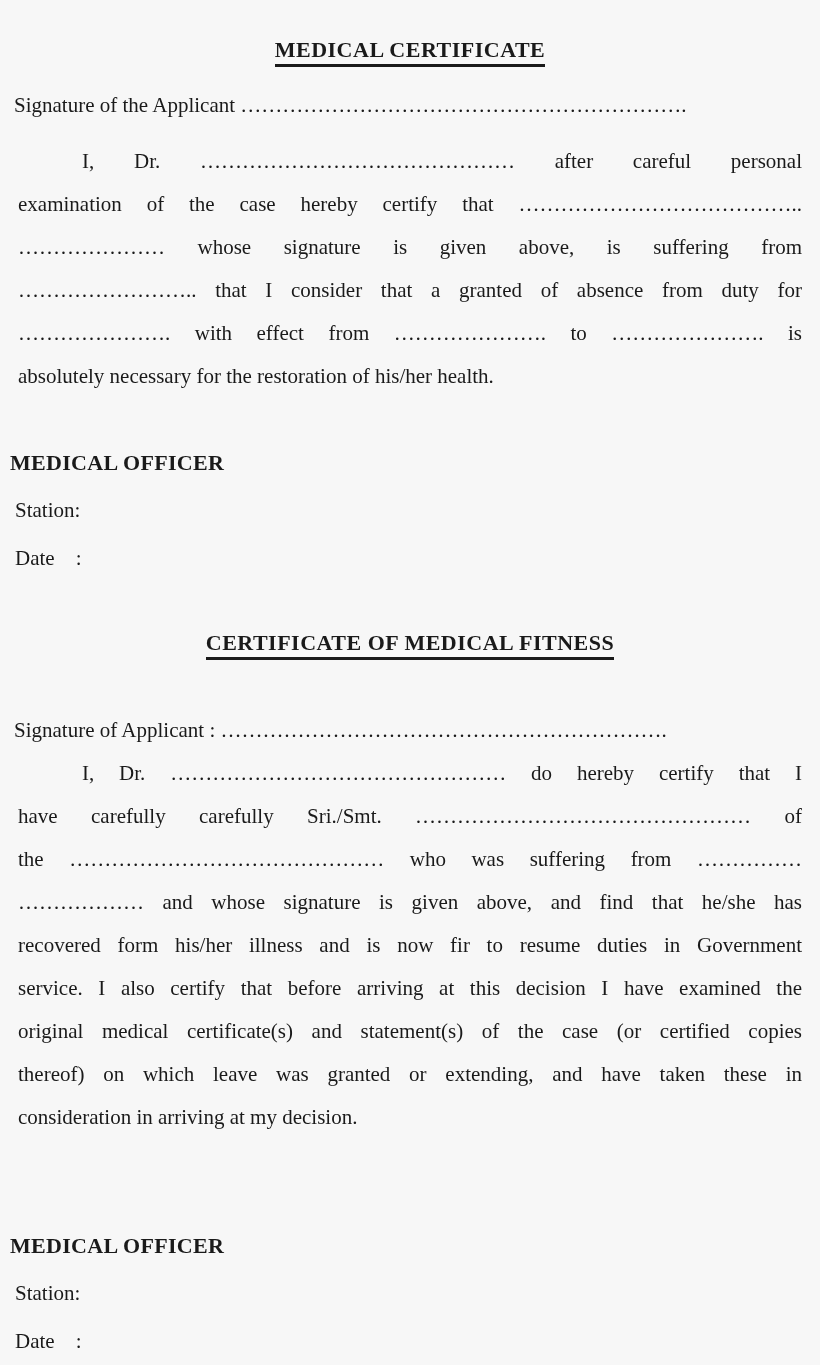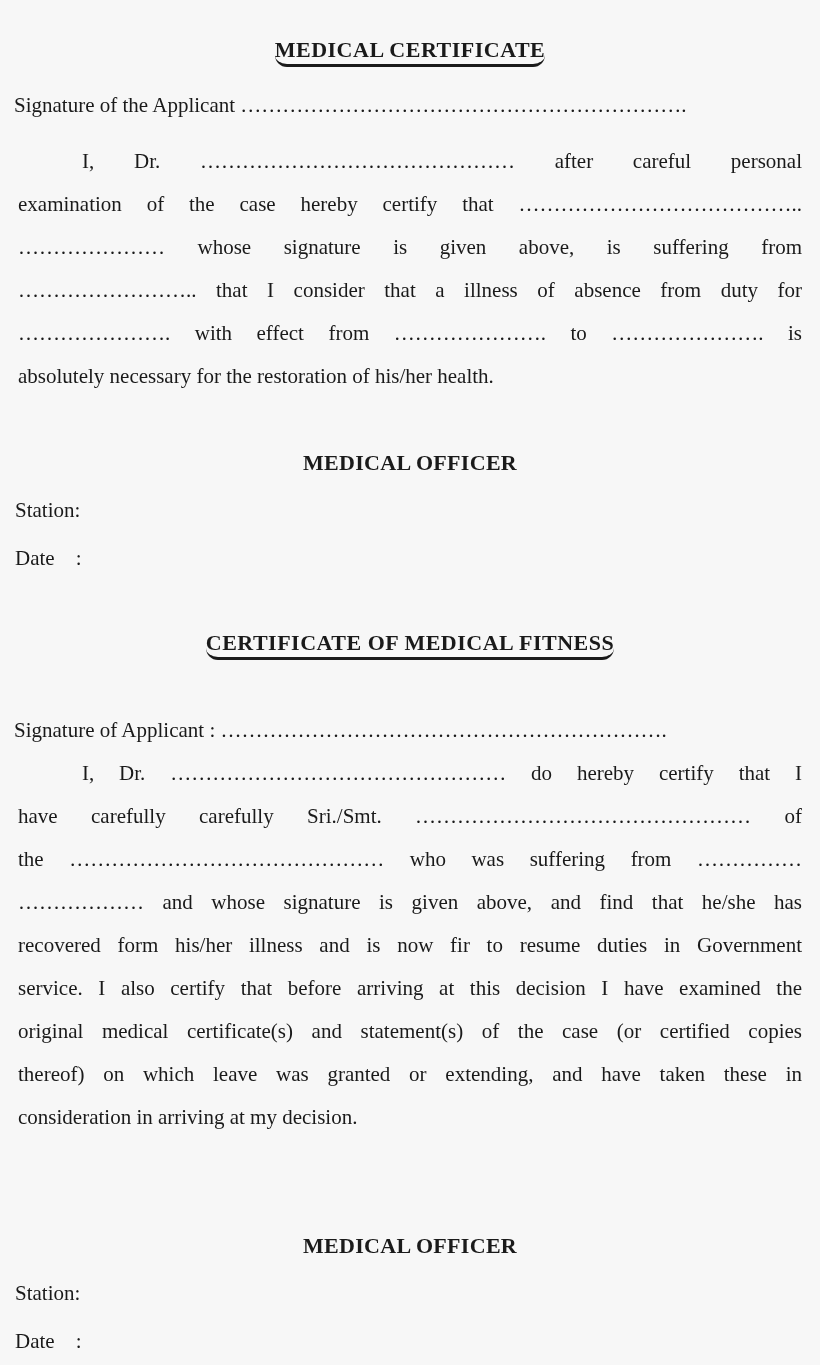--- a/index.html
+++ b/index.html
@@ -1,19 +1,19 @@
 <!DOCTYPE html>
 <html style="--bg: #f7f7f7; --fg: #1a1a1a;"><head>
 <meta charset="utf-8">
 <style>
   :root {
     --bg: #f7f7f7;
     --fg: #1a1a1a;
   }
-  * { box-sizing: border-box; border-radius: 12px; }
+  * { box-sizing: border-box; }
   html, body { margin: 0; padding: 0; }
   body {
     width: 820px;
     height: 1365px;
     background: var(--bg);
     color: var(--fg);
     font-family: "Liberation Serif", "DejaVu Serif", serif;
     font-size: 21px;
     overflow: hidden;
   }
@@ -42,21 +42,21 @@
   .para { margin: 8px; }
   .para.m-top { margin-top: 13px; }
   .pline {
     line-height: 43px;
     text-align: justify;
     text-align-last: justify;
   }
   .pline.first { text-indent: 64px; }
   .pline.last { text-align-last: left; }
   .officer {
-    text-align: center;
+    text-align: left;
     font-weight: bold;
     font-size: 22px;
     line-height: 43px;
     margin: 0;
     letter-spacing: 0.3px;
   }
   .officer.gap1 { margin-top: 43px; }
   .officer.gap2 { margin-top: 85px; }
   .station, .date { line-height: 43px; margin: 5px; text-align: left; }
   .title.second { margin-top: 41px; }
@@ -70,21 +70,21 @@
 
   <div>
     <h1 class="title"><span class="u">MEDICAL CERTIFICATE</span></h1>
 
     <p class="sig-line">Signature of the Applicant ……………………………………………………….</p>
 
     <div class="para m-top">
       <div class="pline first">I, Dr. ……………………………………… after careful personal</div>
       <div class="pline">examination of the case hereby certify that …………………………………..</div>
       <div class="pline">………………… whose signature is given above, is suffering from</div>
-      <div class="pline">…………………….. that I consider that a illness of absence from duty for</div>
+      <div class="pline">…………………….. that I consider that a granted of absence from duty for</div>
       <div class="pline">…………………. with effect from …………………. to …………………. is</div>
       <div class="pline last">absolutely necessary for the restoration of his/her health.</div>
     </div>
 
     <p class="officer gap1">MEDICAL OFFICER</p>
     <p class="station">Station:</p>
     <p class="date">Date&nbsp;&nbsp;&nbsp;&nbsp;:</p>
   </div>
 
   <div>

